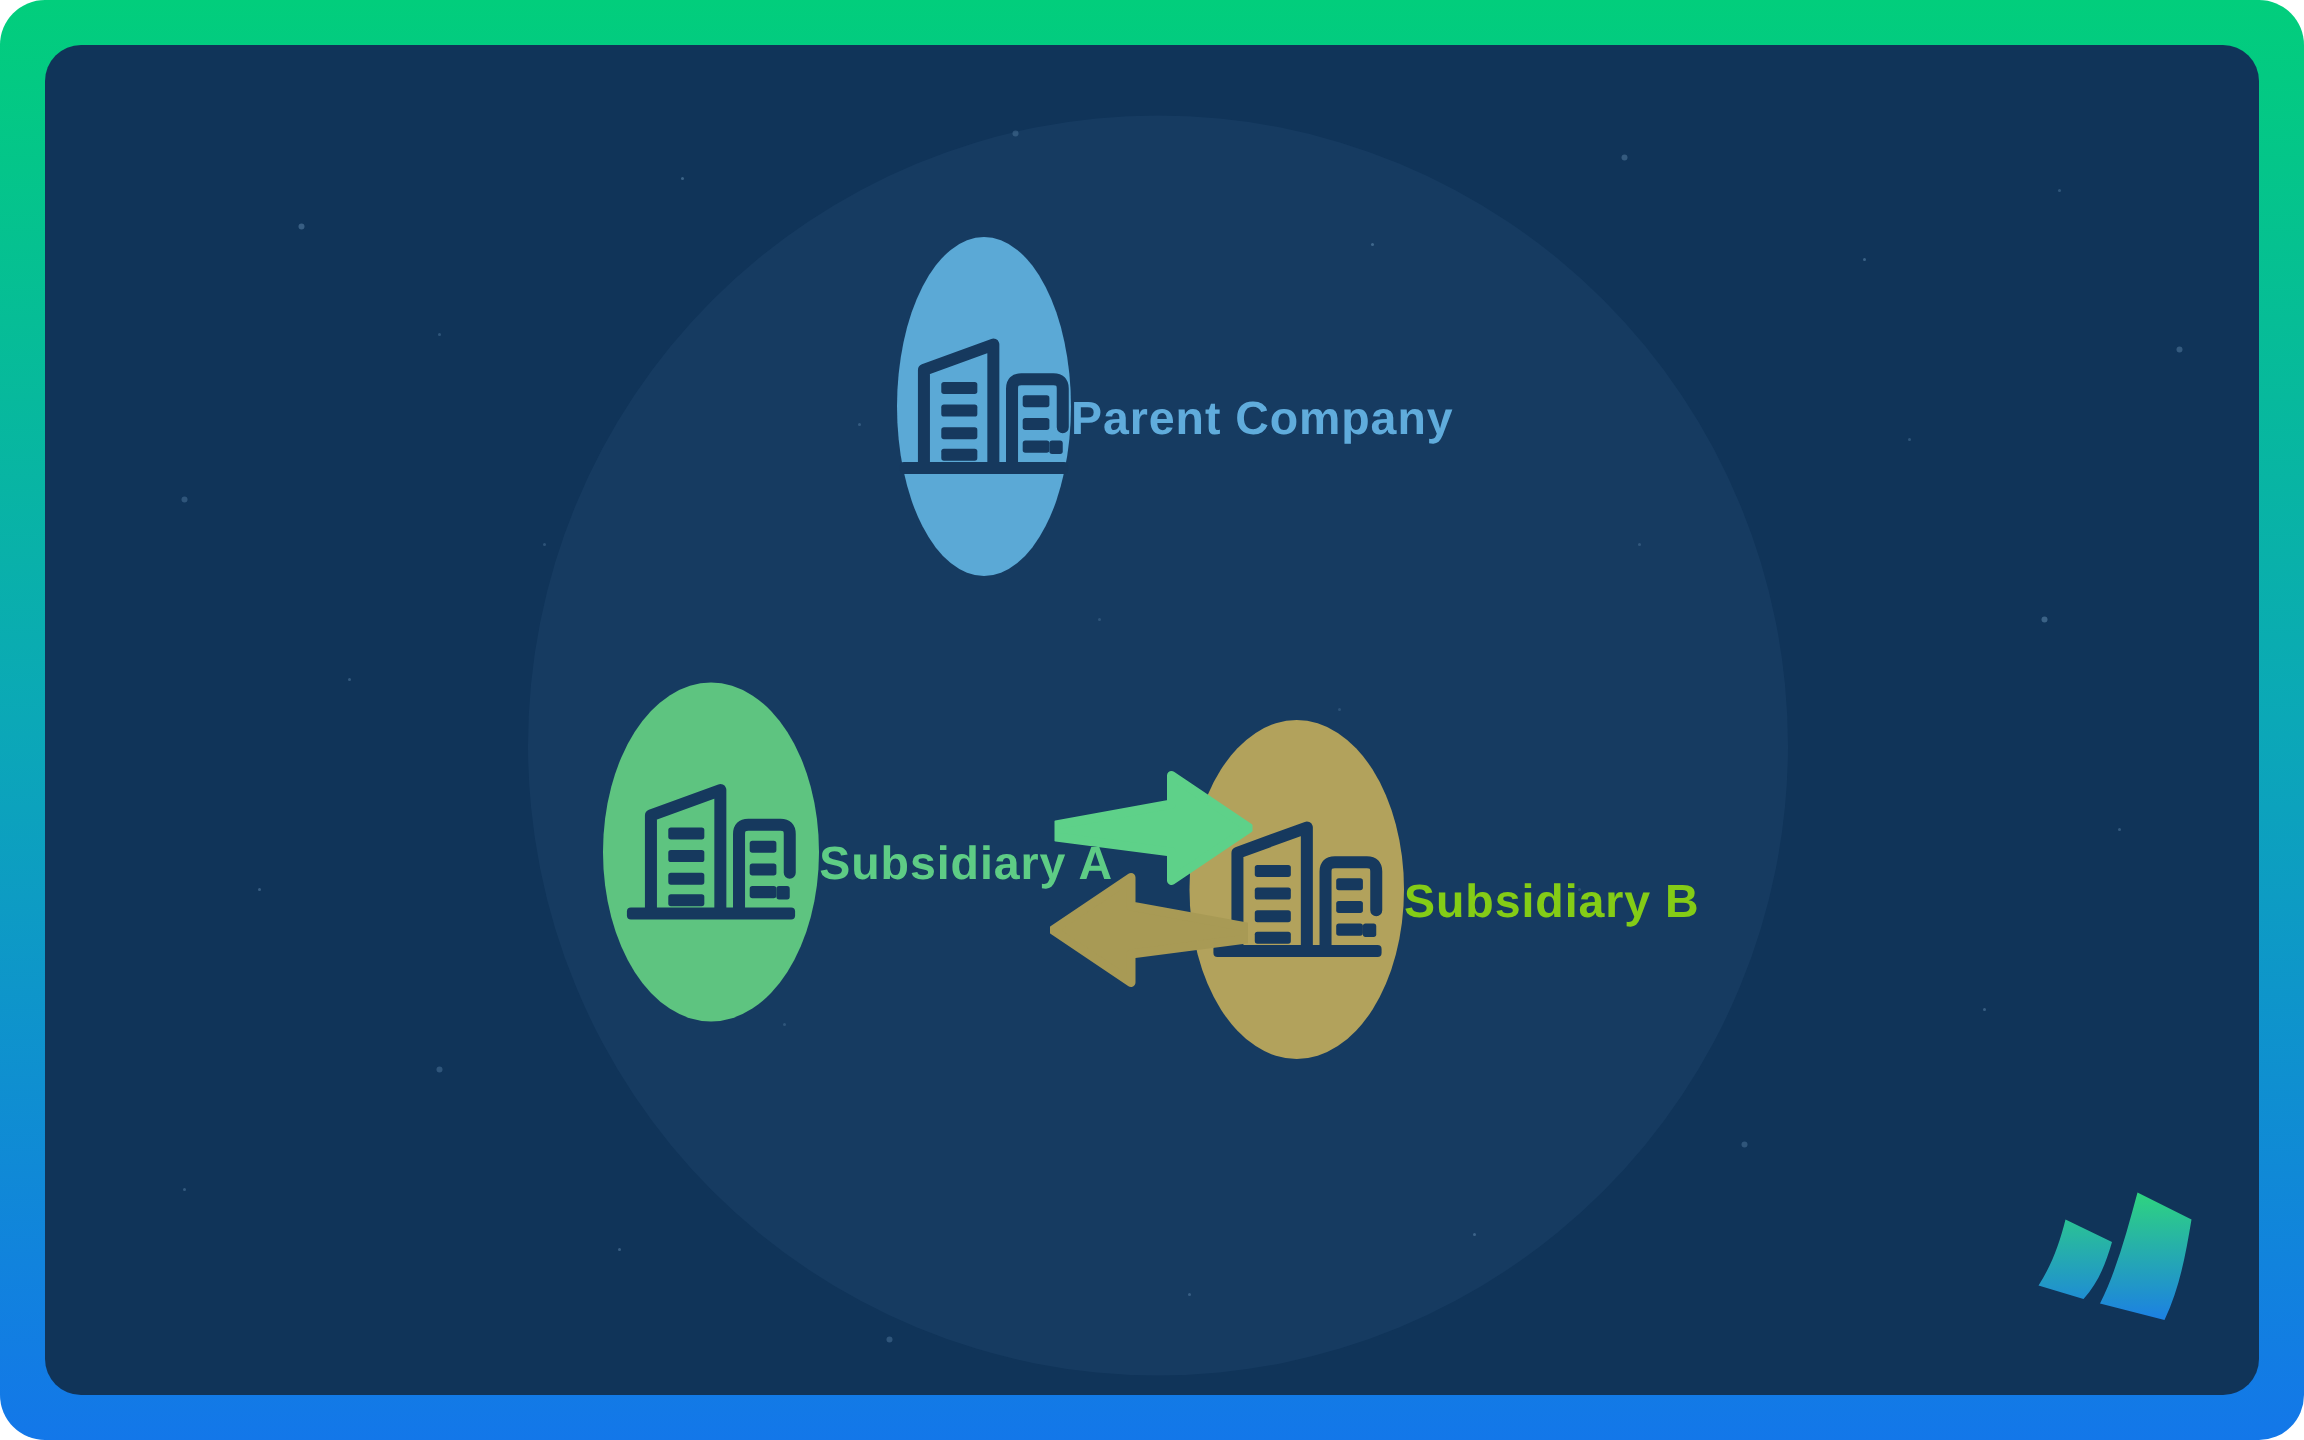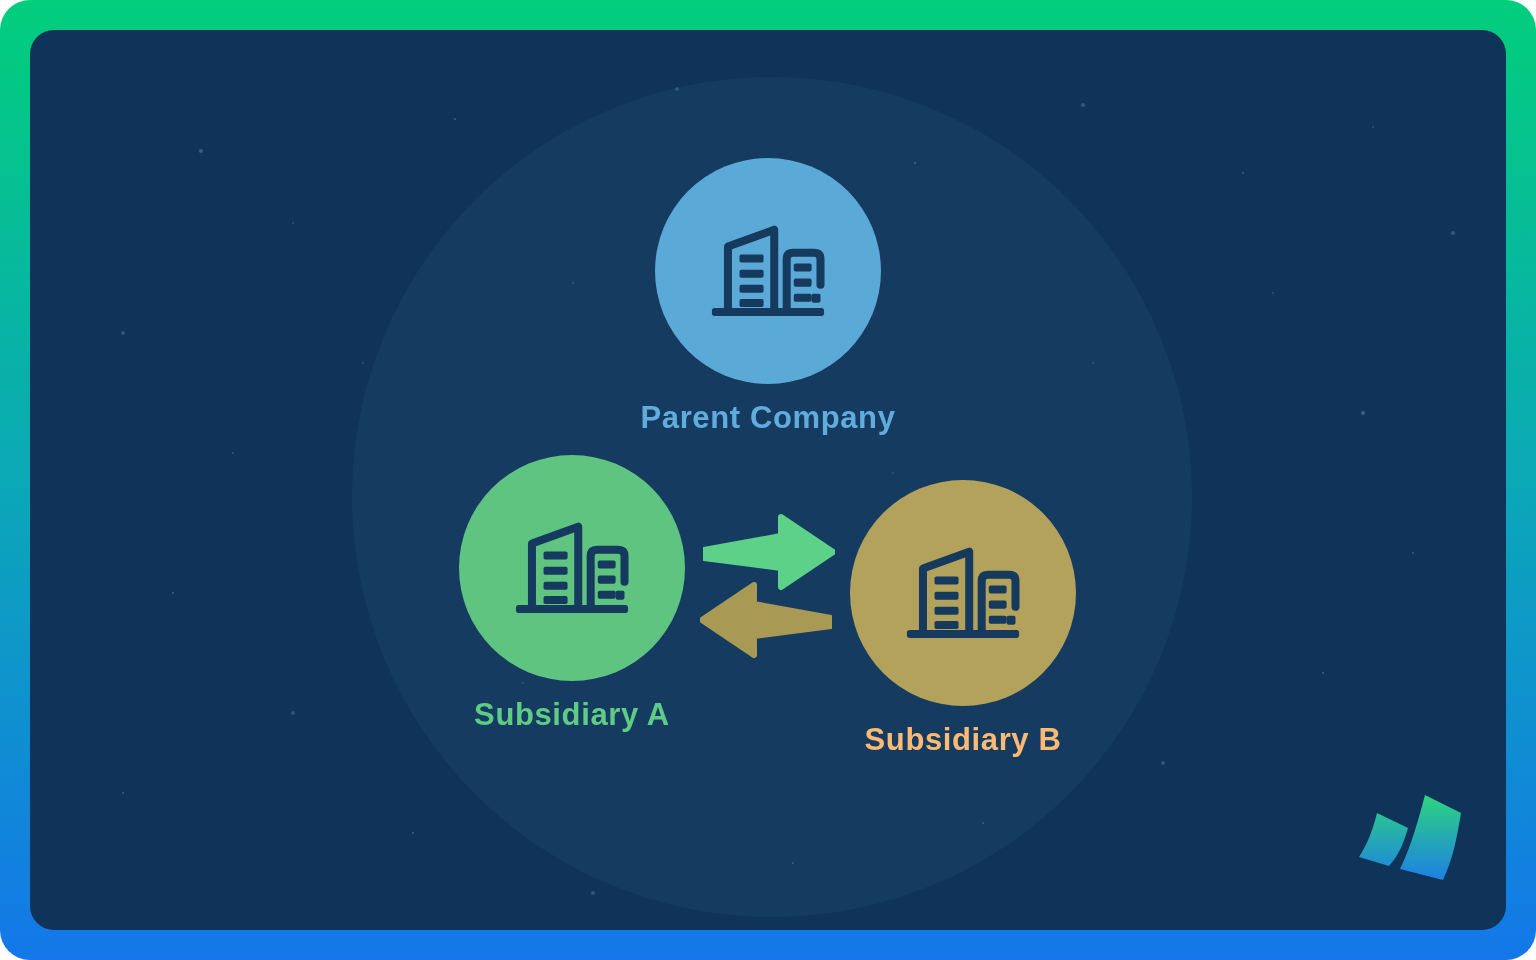--- a/index.html
+++ b/index.html
@@ -60,40 +60,40 @@
       702px 382px 0 0 rgba(160,205,240,.18),
       1062px 332px 0 0 rgba(160,205,240,.20),
       862px 442px 0 0 rgba(160,205,240,.16),
       492px 652px 0 0 rgba(160,205,240,.18),
       1022px 562px 0 0 rgba(160,205,240,.16);
   }
 
   .node{
     position:absolute;
     width:340px;
-    display:flex;flex-direction:column;align-items:center;
+    display:flex;flex-direction:row;align-items:center;
   }
   .node-circle{
     width:226px;height:226px;border-radius:50%;
     display:flex;align-items:center;justify-content:center;
   }
   .node-label{
     margin-top:16px;
     font-size:31px;font-weight:600;letter-spacing:.02em;
     white-space:nowrap;
   }
   .node-parent{left:568px;top:128px;}
   .node-parent .node-circle{background:#5BA9D6;}
   .node-parent .node-label{color:#60ACDC;}
   .node-suba{left:372px;top:425px;}
   .node-suba .node-circle{background:#5EC480;}
   .node-suba .node-label{color:#5ECC85;}
   .node-subb{left:763px;top:450px;}
   .node-subb .node-circle{background:#B2A25C;}
-  .node-subb .node-label{color:#fdba74;}
+  .node-subb .node-label{color:#84cc16;}
 
   .arrow{position:absolute;width:132px;height:84px;}
   .arrow-right{left:673px;top:480px;}
   .arrow-left{left:670px;top:548px;transform:scaleX(-1);}
 
   .logo{position:absolute;left:1315px;top:755px;width:130px;height:110px;}
 </style>
 </head>
 <body>
 

